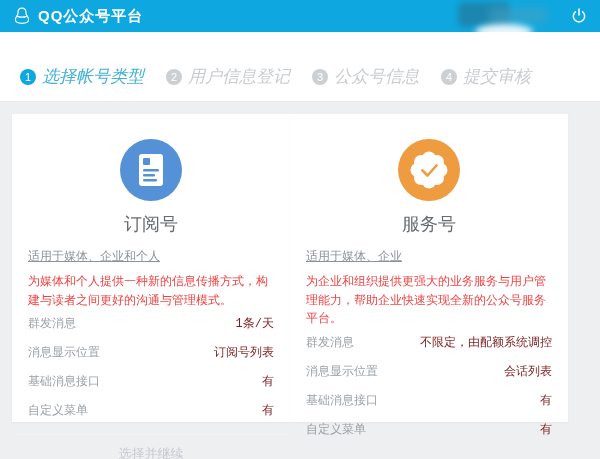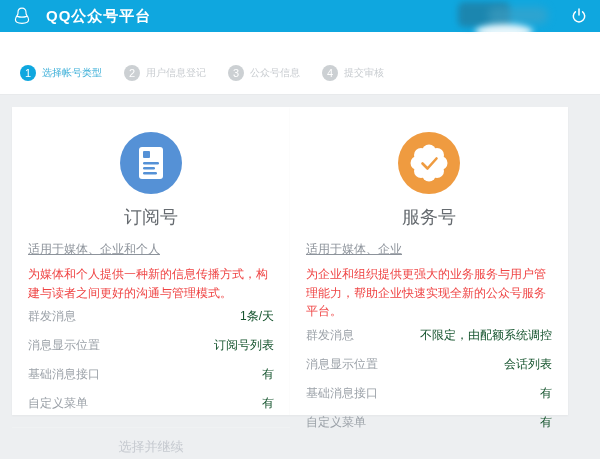--- a/index.html
+++ b/index.html
@@ -7,62 +7,62 @@
   body {
     font-family:"Liberation Sans","DejaVu Sans",sans-serif;
     background:#edeff1;
     width:600px; height:459px; overflow:hidden; position:relative;
   }
   
   .topbar {
     height:32px; background:#0fa7df; display:flex; align-items:center;
     padding:0 12px; position:relative;
   }
-  .brand { display:flex; align-items:center; gap:14px; cursor:pointer; }
+  .brand { display:flex; align-items:center; gap:6px; cursor:pointer; }
   .brand-title { color:#fff; font-size:15px; font-weight:bold; letter-spacing:1px; }
   .topbar-right { position:absolute; right:12px; top:0; height:32px; display:flex; align-items:center; }
   .smudge-a { position:absolute; right:78px; top:2px; width:52px; height:25px;
     background:#1f7ea4; opacity:.8; border-radius:6px; filter:blur(3px); }
   .smudge-b { position:absolute; right:40px; top:7px; width:60px; height:17px;
     background:#47a2c4; opacity:.55; border-radius:8px; filter:blur(4px); }
   .smudge-c { position:absolute; right:55px; top:24px; width:58px; height:15px;
     background:#ffffff; opacity:.9; border-radius:50%; filter:blur(3px); }
   .power-btn { width:18px; height:18px; cursor:pointer; position:relative; z-index:2; }
   
   .page-header { background:#ffffff; border-bottom:1px solid #e8eaec; padding:17px 20px 13px 20px; }
   .page-title { font-size:17px; font-weight:bold; color:#50555a; }
   .steps { display:flex; align-items:center; margin-top:16px; }
   .step { display:flex; align-items:center; margin-right:22px; }
   .step-num {
     width:16px; height:16px; border-radius:50%; background:#ccd0d3; color:#fff;
     font-size:11px; display:flex; align-items:center; justify-content:center; margin-right:6px;
   }
-  .step-label { font-size:10px; color:#c8ccd0; }
+  .step-label { font-size:17px; color:#c8ccd0;font-style:italic; }
   .step.active .step-num { background:#0fa7df; }
   .step.active .step-label { color:#41b1d9; }
   
   .content { display:flex; padding:12px 12px 0 12px; }
   .card {
     background:#fff; width:278px; height:308px; display:flex; flex-direction:column;
     box-shadow:0 1px 2px rgba(0,0,0,.04);
   }
   .card-icon {
     width:62px; height:62px; border-radius:50%; margin:25px auto 0 auto;
     display:flex; align-items:center; justify-content:center;
   }
   .card-icon.blue { background:#5591d6; }
   .card-icon.orange { background:#ef9b40; }
   .card-title { font-size:18px; font-weight:500; color:#666b70; text-align:center; margin-top:11px; }
   .card-desc { padding:12px 16px 0 16px; }
   .audience { font-size:12px; color:#8d939b; margin-bottom:7px;text-decoration:underline; }
   .desc-body { font-size:12px; color:#ef4444; line-height:1.55; }
-  .features { list-style:none; padding:0 16px; margin-top:auto; }
+  .features { list-style:none; padding:0 16px; margin-top:auto;font-family:Liberation Mono, monospace; }
   .feature-row { display:flex; justify-content:space-between; align-items:center; padding:6px 0; }
   .f-label { font-size:12px; color:#9ba1a8; }
-  .f-value { font-size:12px; color:#14532d; text-align:right; }
+  .f-value { font-size:12px; color:#7f1d1d; text-align:right; }
   .card-footer {
     margin-top:9px; border-top:1px solid #f0f2f3; text-align:center;
     font-size:13px; color:#c6cad0; padding:10px 0 11px 0; cursor:pointer;
   }
 </style>
 </head>
 <body>
 
 <header class="topbar">
   <div class="brand">

